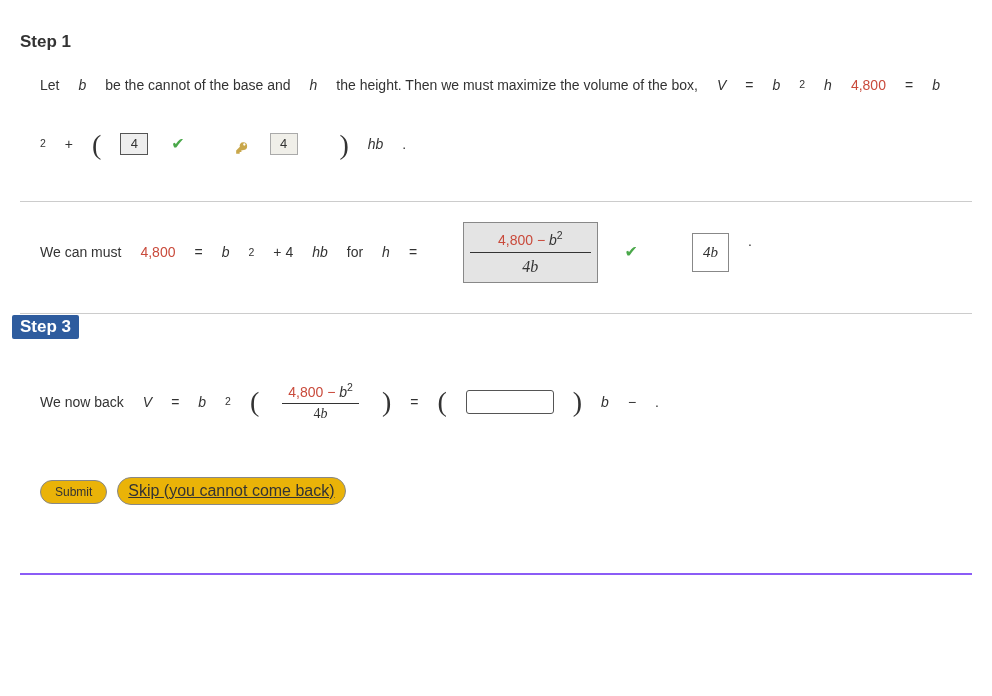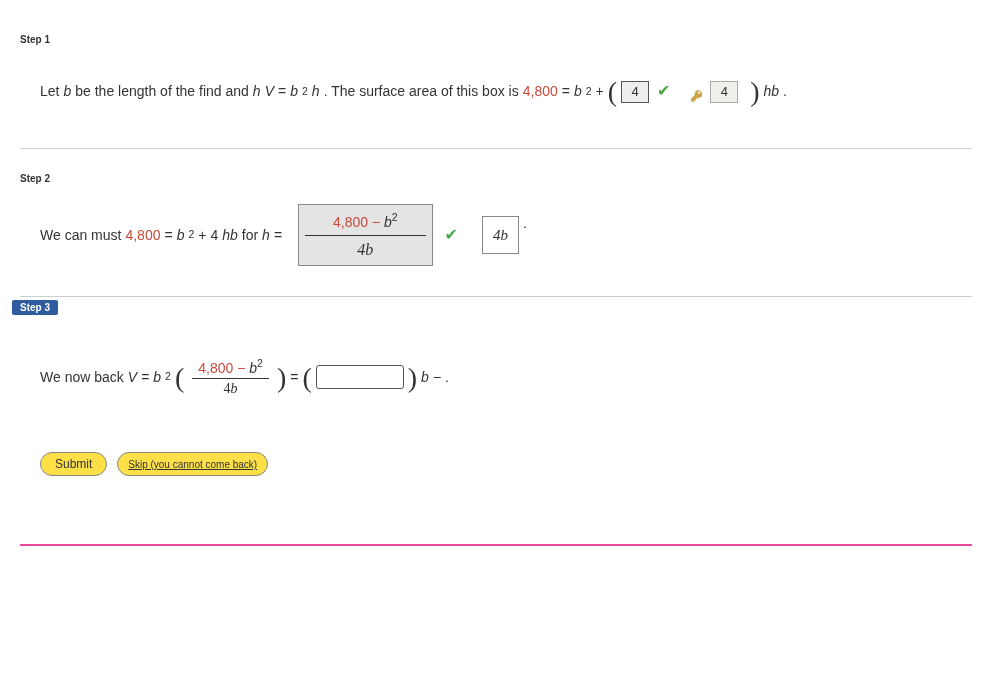--- a/index.html
+++ b/index.html
@@ -2,21 +2,21 @@
 <html><head>
   <meta charset="utf-8">
   <style>
     * { box-sizing: border-box; margin: 0; padding: 0; }
     body { font-family: Verdana, Geneva, sans-serif; font-size: 14px; color: #333; background: #fff; padding: 10px 20px; }
     .container { max-width: 960px; }
     .problem { padding: 10px 20px 20px; border-bottom: 1px solid #ccc; line-height: 1.6; }
     .problem .red { color: #c94a3b; }
     .step-section { padding: 20px 0 30px; border-bottom: 1px solid #ccc; }
     .step-section:last-of-type { border-bottom: 1px solid #999; }
-    .step-header { padding: 2px 8px; font-weight: bold; font-size: 10px; margin-bottom: 18px; display: inline-block; }
+    .step-header { padding: 2px 8px; font-weight: bold; font-size: 17px; margin-bottom: 18px; display: inline-block; }
     .step-header.plain { color: #333; }
     .step-header.active { background: #2e5c9e; color: #fff; border-radius: 2px; }
     .step-body { padding: 0 20px; line-height: 1.9; }
     .step-body .red { color: #c94a3b; }
     .var { font-style: italic; }
     sup { font-size: 0.75em; vertical-align: super; }
     .inline-input {
       display: inline-block; width: 28px; height: 22px; border: 1px solid #555;
       background: #eee; font-size: 13px; text-align: center; vertical-align: middle;
       line-height: 20px;
@@ -45,50 +45,50 @@
       font-size: 15px; margin-left: 8px; vertical-align: middle;
     }
     .empty-input {
       display: inline-block; width: 88px; height: 24px; border: 1px solid #555;
       background: #fff; border-radius: 3px; vertical-align: middle;
     }
     .empty-input.small { width: 64px; height: 22px; }
     .actions { padding: 18px 20px; }
     .btn {
       display: inline-block; padding: 4px 14px; border: 1px solid #888;
-      border-radius: 14px; font-size: 12px; background: #fde047; cursor: pointer;
+      border-radius: 14px; font-size: 12px; background: #eab308; cursor: pointer;
       margin-right: 6px;
     }
-    .link { font-size: 10px; text-decoration: underline; color: #333; cursor: pointer; }
-    .eq-row { display: flex; align-items: center; flex-wrap: wrap; gap: 4px; }
-    .step3-border { border-bottom: 2px solid #ec4899; padding-bottom: 50px; }
+    .link { font-size: 16px; text-decoration: underline; color: #333; cursor: pointer; }
+    .eq-row { display: flex; align-items: center; flex-wrap: wrap; gap: 19px; }
+    .step3-border { border-bottom: 2px solid #8b5cf6; padding-bottom: 50px; }
     .step-wrap { margin-left: -8px; }
     .step3-head-wrap { margin-left: -8px; margin-bottom: 18px; }
     .timesf { font-family: 'Times New Roman', serif; }
   </style>
 </head>
 <body>
 
 <div class="container">
 
 
   <div class="step-section">
     <div class="step-wrap">
       <span class="step-header plain">Step 1</span>
     </div>
     <div class="step-body">
       <div class="eq-row">
         <span>Let </span>
         <span class="var">b</span>
-        <span> be the length of the find and </span>
+        <span> be the cannot of the base and </span>
         <span class="var">h</span>
+        <span> the height. Then we must maximize the volume of the box, </span>
         <span class="var">V</span>
         <span> = </span>
         <span class="var">b</span><sup>2</sup><span class="var">h</span>
-        <span>. The surface area of this box is </span>
         <span class="red">4,800</span>
         <span> = </span>
         <span class="var">b</span><sup>2</sup>
         <span> + </span>
         <span class="lparen">(</span>
         <span class="inline-input">4</span>
         <span class="check-mark">✔</span>
         &nbsp;&nbsp;
         <span class="key-icon">
           <svg viewBox="0 0 24 24">
@@ -97,23 +97,20 @@
         </span>
         <span class="inline-input answer-shown">4</span>
         &nbsp;
         <span class="rparen">)</span>
         <span class="var">hb</span><span>.</span>
       </div>
     </div>
   </div>
 
   <div class="step-section">
-    <div class="step-wrap">
-      <span class="step-header plain">Step 2</span>
-    </div>
     <div class="step-body">
       <div class="eq-row">
         <span>We can must </span>
         <span class="red">4,800</span>
         <span> = </span>
         <span class="var">b</span><sup>2</sup>
         <span> + 4</span><span class="var">hb</span>
         <span> for </span>
         <span class="var">h</span>
         <span> = </span>

